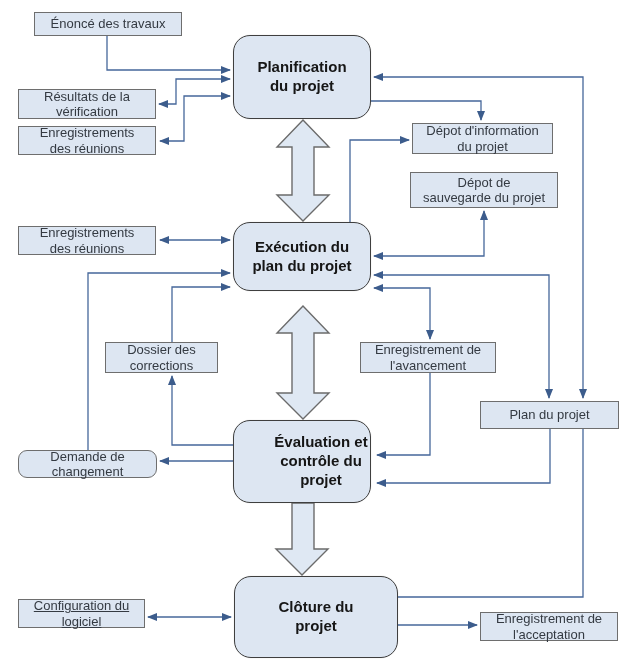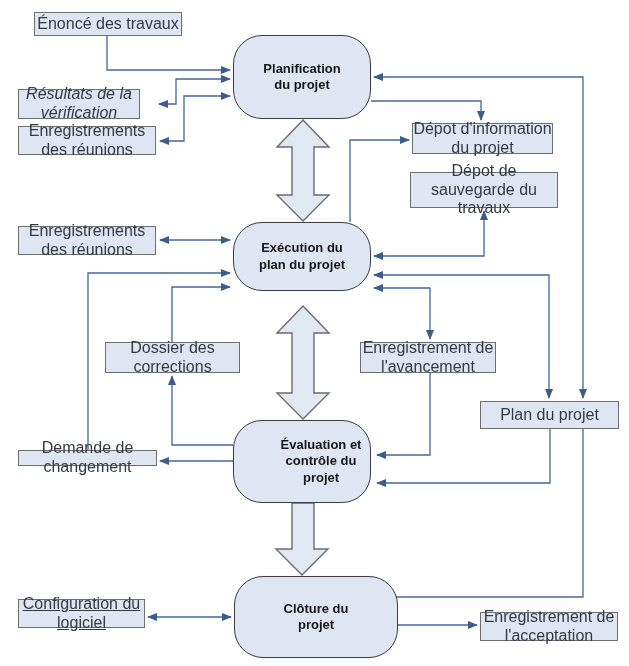--- a/index.html
+++ b/index.html
@@ -6,27 +6,27 @@
   body{font-family:"Liberation Sans","DejaVu Sans",sans-serif;}
   .canvas{
     position:relative;width:629px;height:666px;background:#ffffff;overflow:hidden;
   }
   .layer{position:absolute;left:0;top:0;width:629px;height:666px;}
   .node,.artifact{
     position:absolute;box-sizing:border-box;display:flex;align-items:center;justify-content:center;
     text-align:center;background:#dde6f2;
   }
   .node{
-    border:1.4px solid #3f3f3f;border-radius:29px;
-    font-weight:bold;font-size:13px;line-height:1.25;color:#161616;
+    border:1.4px solid #3f3f3f;border-radius:17px;
+    font-weight:bold;font-size:15px;line-height:1.25;color:#161616;
     box-shadow:0 0 0 0.5px rgba(0,0,0,0.05);
   }
   .artifact{
     border:1px solid #6e6e6e;
-    font-size:16px;line-height:1.17;color:#343a42;
+    font-size:13px;line-height:1.17;color:#343a42;
   }
   .lbl{white-space:pre-line;display:block;width:100%;}
 </style>
 </head>
 <body>
 
 <div class="canvas">
 
   <svg class="layer" width="629" height="666" viewBox="0 0 629 666">
     <defs>
@@ -78,52 +78,52 @@
 projet</span>
   </div>
   <div class="node" style="left:234px;top:576px;width:164px;height:82px;">
     <span class="lbl">Clôture du
 projet</span>
   </div>
 
   <div class="artifact" style="left:34px;top:12px;width:148px;height:24px;">
     <span class="lbl">Énoncé des travaux</span>
   </div>
-  <div class="artifact" style="left:18px;top:89px;width:122px;height:30px;font-style:italic;">
+  <div class="artifact" style="left:18px;top:89px;width:138px;height:30px;">
     <span class="lbl">Résultats de la
 vérification</span>
   </div>
   <div class="artifact" style="left:18px;top:126px;width:138px;height:29px;">
     <span class="lbl">Enregistrements
 des réunions</span>
   </div>
   <div class="artifact" style="left:412px;top:123px;width:141px;height:31px;">
     <span class="lbl">Dépot d'information
 du projet</span>
   </div>
   <div class="artifact" style="left:410px;top:172px;width:148px;height:36px;">
     <span class="lbl">Dépot de
-sauvegarde du travaux</span>
+sauvegarde du projet</span>
   </div>
   <div class="artifact" style="left:18px;top:226px;width:138px;height:29px;">
     <span class="lbl">Enregistrements
 des réunions</span>
   </div>
-  <div class="artifact" style="left:105px;top:342px;width:135px;height:31px;">
+  <div class="artifact" style="left:105px;top:342px;width:113px;height:31px;">
     <span class="lbl">Dossier des
 corrections</span>
   </div>
   <div class="artifact" style="left:360px;top:342px;width:136px;height:31px;">
     <span class="lbl">Enregistrement de
 l'avancement</span>
   </div>
   <div class="artifact" style="left:480px;top:401px;width:139px;height:28px;">
     <span class="lbl">Plan du projet</span>
   </div>
-  <div class="artifact" style="left:18px;top:450px;width:139px;height:16px;">
+  <div class="artifact" style="left:18px;top:450px;width:139px;height:28px;border-radius:9px;">
     <span class="lbl">Demande de
 changement</span>
   </div>
   <div class="artifact" style="left:18px;top:599px;width:127px;height:29px;text-decoration:underline;">
     <span class="lbl">Configuration du
 logiciel</span>
   </div>
   <div class="artifact" style="left:480px;top:612px;width:138px;height:29px;">
     <span class="lbl">Enregistrement de
 l'acceptation</span>

